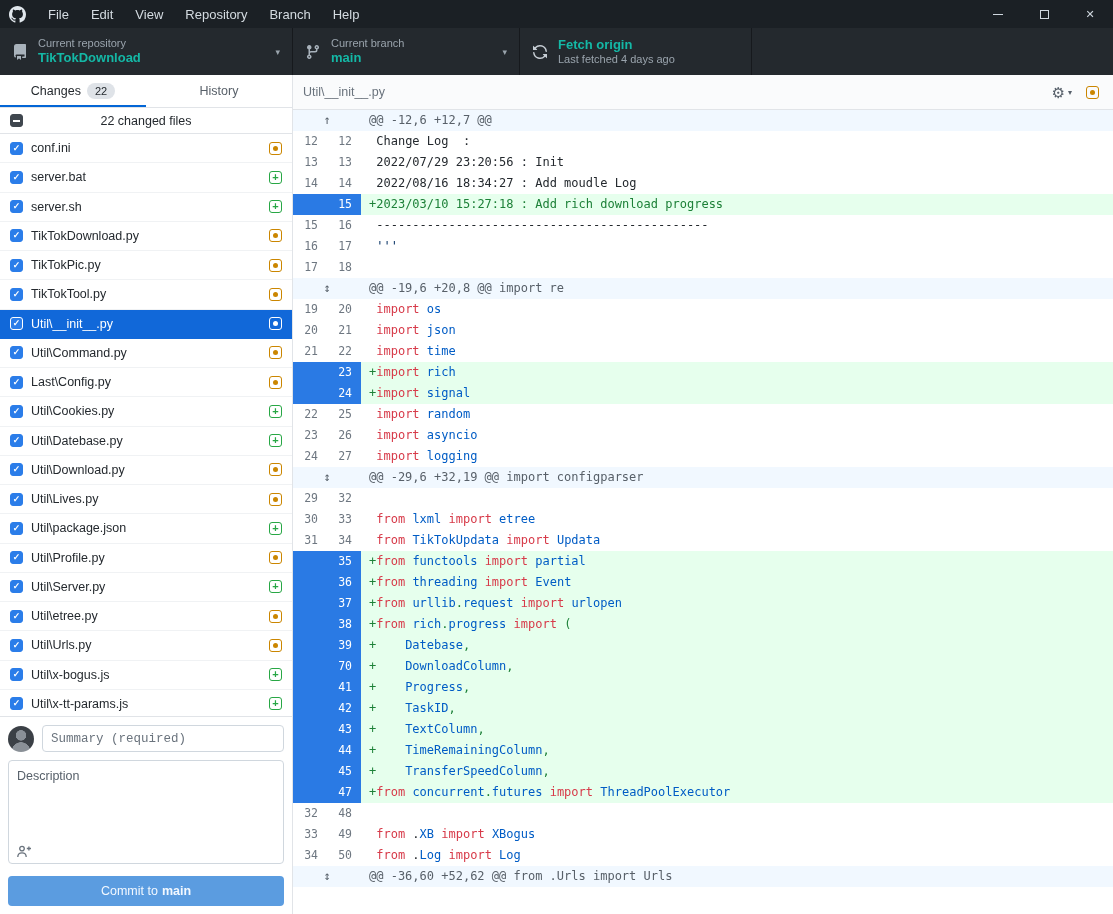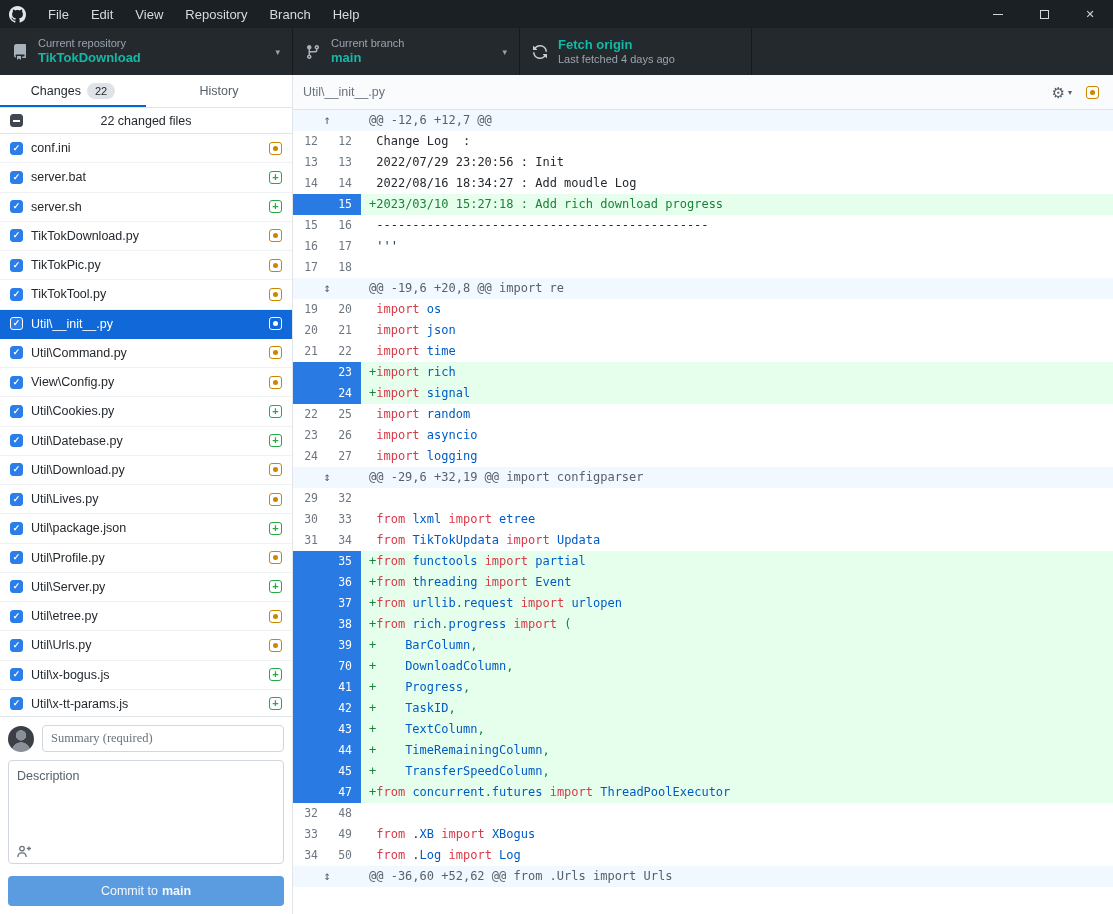--- a/index.html
+++ b/index.html
@@ -61,21 +61,21 @@
   .st-icon.added{border-color:var(--added-icon-green,#28a745);color:var(--added-icon-green,#28a745)}
   .file-row.selected .st-icon.modified{border-color:#fff}
   .file-row.selected .st-icon.modified .dot{background:#fff}
 
   
   .commit-panel{flex:none;border-top:1px solid #e1e4e8;padding:8px;display:flex;flex-direction:column;gap:8px;background:#fff}
   .commit-row1{display:flex;align-items:center;gap:8px}
   .avatar{width:26px;height:26px;border-radius:50%;flex:none;
     background:radial-gradient(circle at 50% 36%, #8a9097 0 5px, rgba(0,0,0,0) 5.5px),
                radial-gradient(circle at 50% 98%, #8a9097 0 9px, rgba(0,0,0,0) 9.5px),#3b4046}
-  .summary-input{flex:1;height:27px;border:1px solid #d0d7de;border-radius:4px;padding:0 8px;font-size:12.5px;font-family:Liberation Serif, serif;color:#24292e;outline:none}
+  .summary-input{flex:1;height:27px;border:1px solid #d0d7de;border-radius:4px;padding:0 8px;font-size:12.5px;font-family:Liberation Mono, monospace;color:#24292e;outline:none}
   .summary-input::placeholder{color:#6a737d}
   .desc-wrap{position:relative}
   .desc-input{width:100%;height:104px;border:1px solid #d0d7de;border-radius:4px;padding:8px;font-size:12.5px;font-family:"Liberation Sans",sans-serif;resize:none;outline:none;color:#24292e}
   .desc-input::placeholder{color:#57606a}
   .coauthor{position:absolute;left:8px;bottom:8px;width:16px;height:16px;cursor:pointer}
   .commit-btn{height:30px;border:none;border-radius:4px;background:var(--commit-button-blue,#5b9ce0);color:#f2f8ff;font-size:12.5px;font-family:"Liberation Sans",sans-serif;cursor:default;display:flex;align-items:center;justify-content:center;gap:4px}
   .commit-btn b{font-weight:700}
 
   
   .file-header{height:35px;flex:none;border-bottom:1px solid #e1e4e8;background:#fafbfc;display:flex;align-items:center;padding:0 10px;font-size:12.5px;color:#6a737d}
@@ -225,21 +225,21 @@
         </div>
         <div class="file-row">
           <span class="checkbox checked"></span>
           <span class="file-name">Util\Command.py</span>
           <span class="st-icon modified">
             <span class="dot"></span>
           </span>
         </div>
         <div class="file-row">
           <span class="checkbox checked"></span>
-          <span class="file-name">View\Config.py</span>
+          <span class="file-name">Last\Config.py</span>
           <span class="st-icon modified">
             <span class="dot"></span>
           </span>
         </div>
         <div class="file-row">
           <span class="checkbox checked"></span>
           <span class="file-name">Util\Cookies.py</span>
           <span class="st-icon added">+</span>
         </div>
         <div class="file-row">
@@ -455,21 +455,21 @@
           <span class="code"><span class="marker">+</span><span style="color:#1d8138"><span style="color:#d73a49">from</span> <span style="color:#005cc5">urllib</span>.<span style="color:#005cc5">request</span> <span style="color:#d73a49">import</span> <span style="color:#005cc5">urlopen</span></span></span>
         </div>
         <div class="diff-row added">
           <span class="gut old"></span>
           <span class="gut new">38</span>
           <span class="code"><span class="marker">+</span><span style="color:#1d8138"><span style="color:#d73a49">from</span> <span style="color:#005cc5">rich</span>.<span style="color:#005cc5">progress</span> <span style="color:#d73a49">import</span> (</span></span>
         </div>
         <div class="diff-row added">
           <span class="gut old"></span>
           <span class="gut new">39</span>
-          <span class="code"><span class="marker">+</span><span style="color:#1d8138">    <span style="color:#005cc5">BarColumn</span>,</span></span>
+          <span class="code"><span class="marker">+</span><span style="color:#1d8138">    <span style="color:#005cc5">Datebase</span>,</span></span>
         </div>
         <div class="diff-row added">
           <span class="gut old"></span>
           <span class="gut new">70</span>
           <span class="code"><span class="marker">+</span><span style="color:#1d8138">    <span style="color:#005cc5">DownloadColumn</span>,</span></span>
         </div>
         <div class="diff-row added">
           <span class="gut old"></span>
           <span class="gut new">41</span>
           <span class="code"><span class="marker">+</span><span style="color:#1d8138">    <span style="color:#005cc5">Progress</span>,</span></span>

